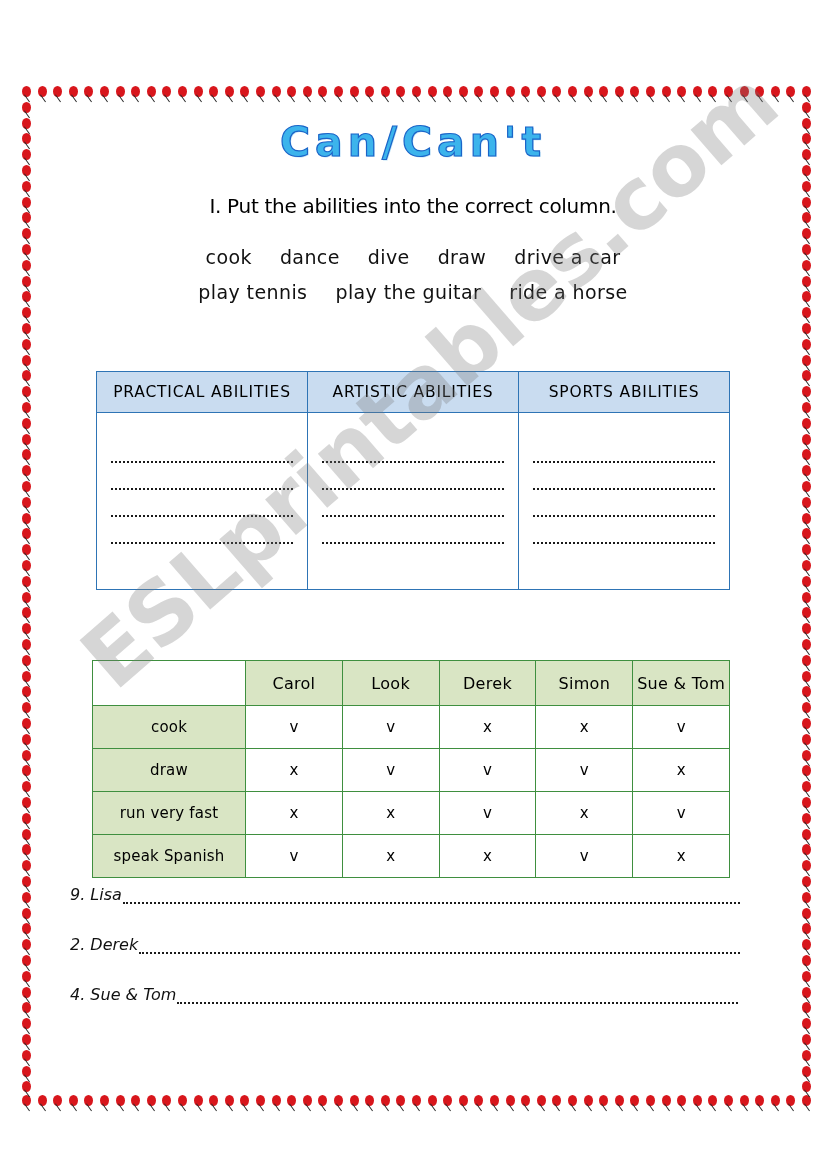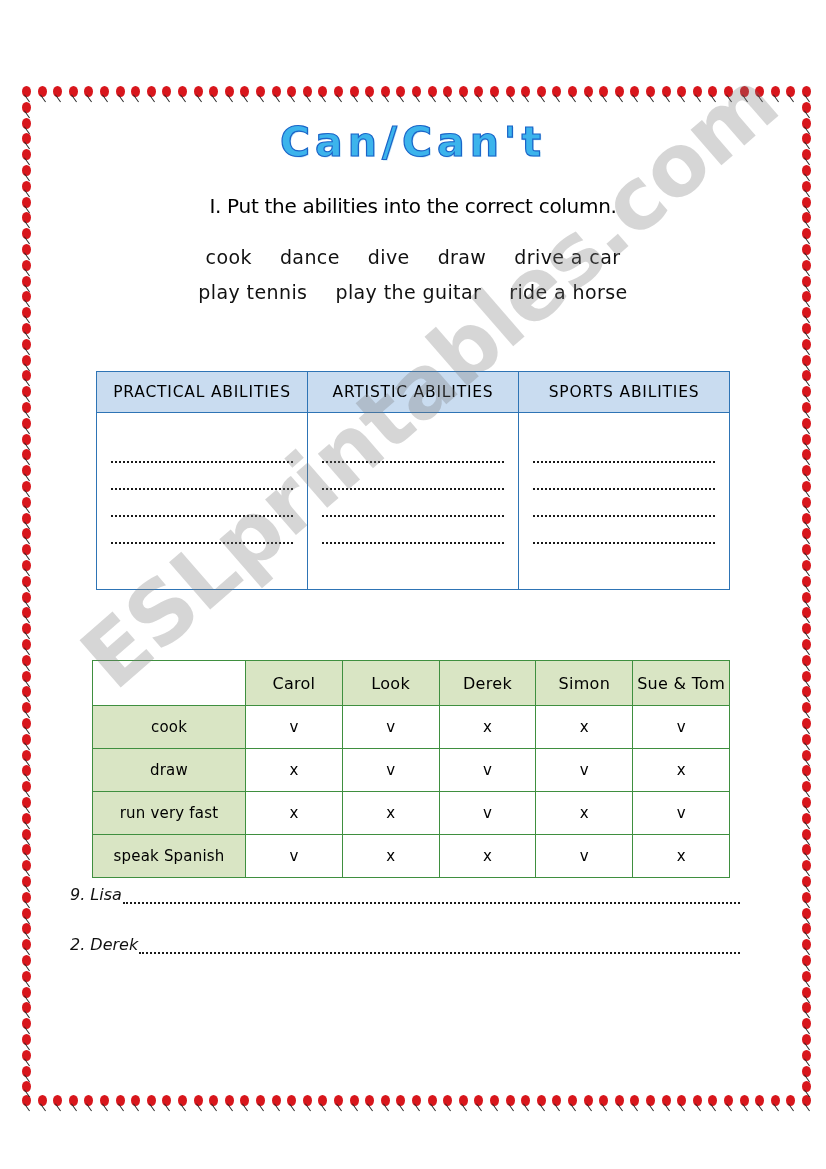--- a/index.html
+++ b/index.html
@@ -579,15 +579,16 @@
           <td class="mark-cell">x</td>
           <td class="mark-cell">v</td>
           <td class="mark-cell">x</td>
         </tr>
       </tbody>
   </table>
 
   <div id="answers">
       <div class="answer-line"><span class="ans-label">9. Lisa</span><span class="ans-fill"></span></div>
       <div class="answer-line"><span class="ans-label">2. Derek</span><span class="ans-fill"></span></div>
+      <div class="answer-line"><span class="ans-label">4. Sue &amp; Tom</span><span class="ans-fill"></span></div>
     </div>
 
 </div>
 
 </body></html>

